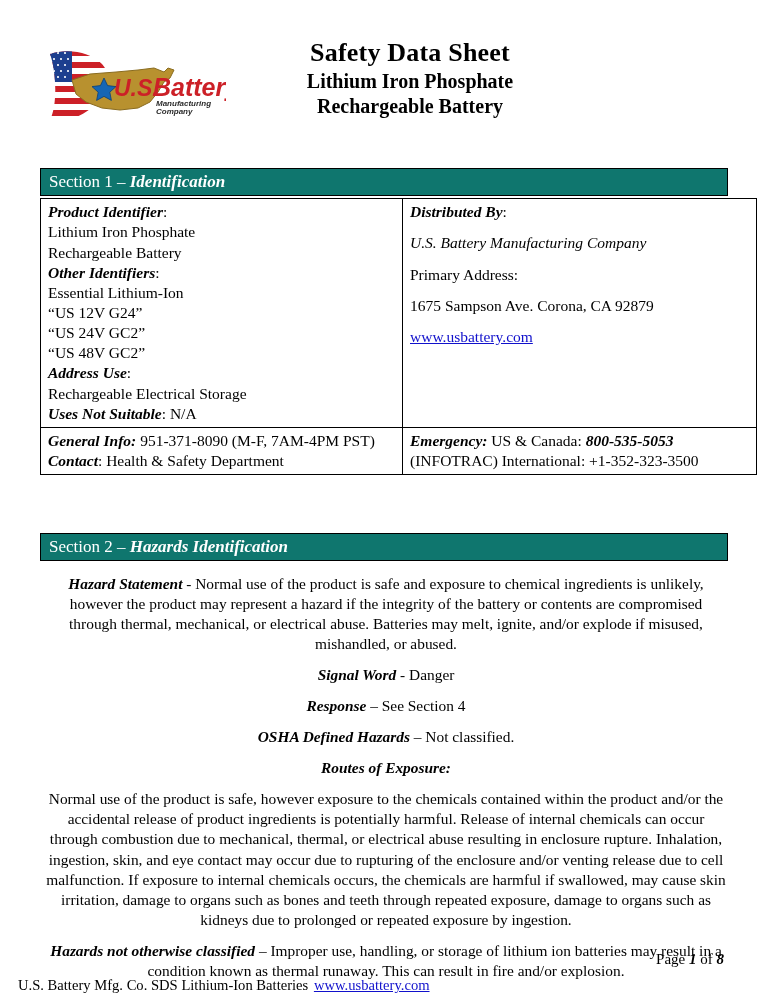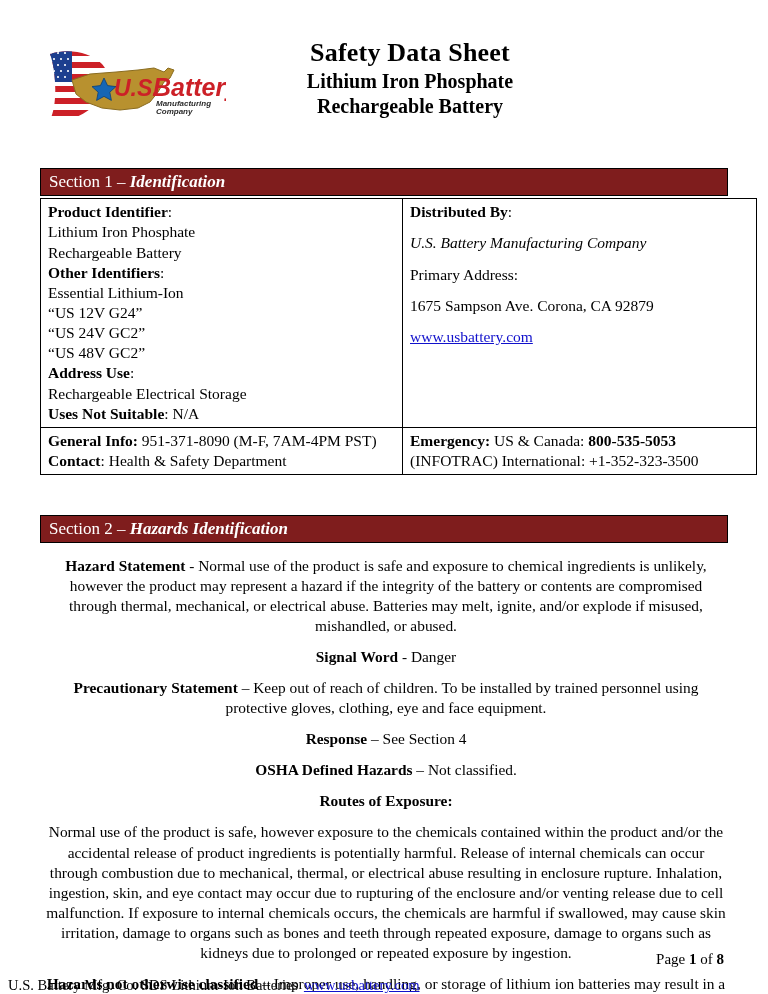--- a/index.html
+++ b/index.html
@@ -51,21 +51,21 @@
     letter-spacing: 0.2px;
   }
   .doc-subtitle {
     font-size: 20px;
     font-weight: bold;
     line-height: 1.28;
   }
 
   
   .section-bar {
-    background: #7f1d1d;
+    background: #0f766e;
     color: #ffffff;
     margin: 0 40px 0 40px;
     width: 688px;
     box-sizing: border-box;
     padding: 2px 6px 3px 8px;
     font-size: 17px;
     line-height: 1.25;
     border: 1px solid #000;
   }
   .section-bar .sec-label {
@@ -86,21 +86,21 @@
   }
   .id-table td {
     border: 1px solid #000000;
     vertical-align: top;
     padding: 3px 6px 3px 7px;
     line-height: 1.30;
   }
   .id-table .col-left { width: 348px; }
   .id-table .col-right { width: 340px; }
 
-  .lbl { font-weight: bold; }
+  .lbl { font-weight: bold; font-style: italic; }
   .spaced-line { margin-top: 11px; }
   .first-line { margin-top: 0; }
   a.link {
     color: #1111cc;
     text-decoration: underline;
   }
 
   
   .content {
     margin: 0 40px 0 44px;
@@ -125,21 +125,21 @@
     width: 768px;
   }
   .page-num {
     text-align: right;
     padding-right: 44px;
     font-size: 15px;
     margin-bottom: 9px;
     padding-left: 8px;
   }
   .footer-line {
-    padding-left: 8px;
+    padding-left: 18px;
     font-size: 14.6px;
   }
   .footer-line a.link { margin-left: 2px; }
 </style>
 </head>
 <body>
 
 <div class="page">
 
   <div class="header">
@@ -234,37 +234,34 @@
         <div><span class="lbl">Contact</span>: <span>Health &amp; Safety Department</span></div>
       </td>
       <td class="col-right">
         <div><span class="lbl">Emergency:</span> <span>US &amp; Canada:</span> <span class="lbl">800-535-5053</span></div>
         <div><span>(INFOTRAC) International:</span> <span>+1-352-323-3500</span></div>
       </td>
     </tr>
   </tbody>
     </table>
 
-  <div class="section-bar" style="margin-top:40px;">
+  <div class="section-bar" style="margin-top:58px;">
     <span class="sec-label">Section 2 – </span><span class="sec-name">Hazards Identification</span>
   </div>
 
   <div class="content" style="margin-top:13px;">
 
     <p class="hang">
       <span class="lbl">Hazard Statement</span><span> - Normal use of the product is safe and exposure to chemical ingredients is unlikely, however the product may represent a hazard if the integrity of the battery or contents are compromised through thermal, mechanical, or electrical abuse. Batteries may melt, ignite, and/or explode if misused, mishandled, or abused.</span>
     </p>
 
     <p>
       <span class="lbl">Signal Word</span><span> - Danger</span>
     </p>
 
-    <p>
-      <span class="lbl">Precautionary Statement</span><span> – Keep out of reach of children. To be installed by trained personnel using protective gloves, clothing, eye and face equipment.</span>
-    </p>
 
     <p>
       <span class="lbl">Response</span><span> – See Section 4</span>
     </p>
 
     <p>
       <span class="lbl">OSHA Defined Hazards</span><span> – Not classified.</span>
     </p>
 
     <p>

